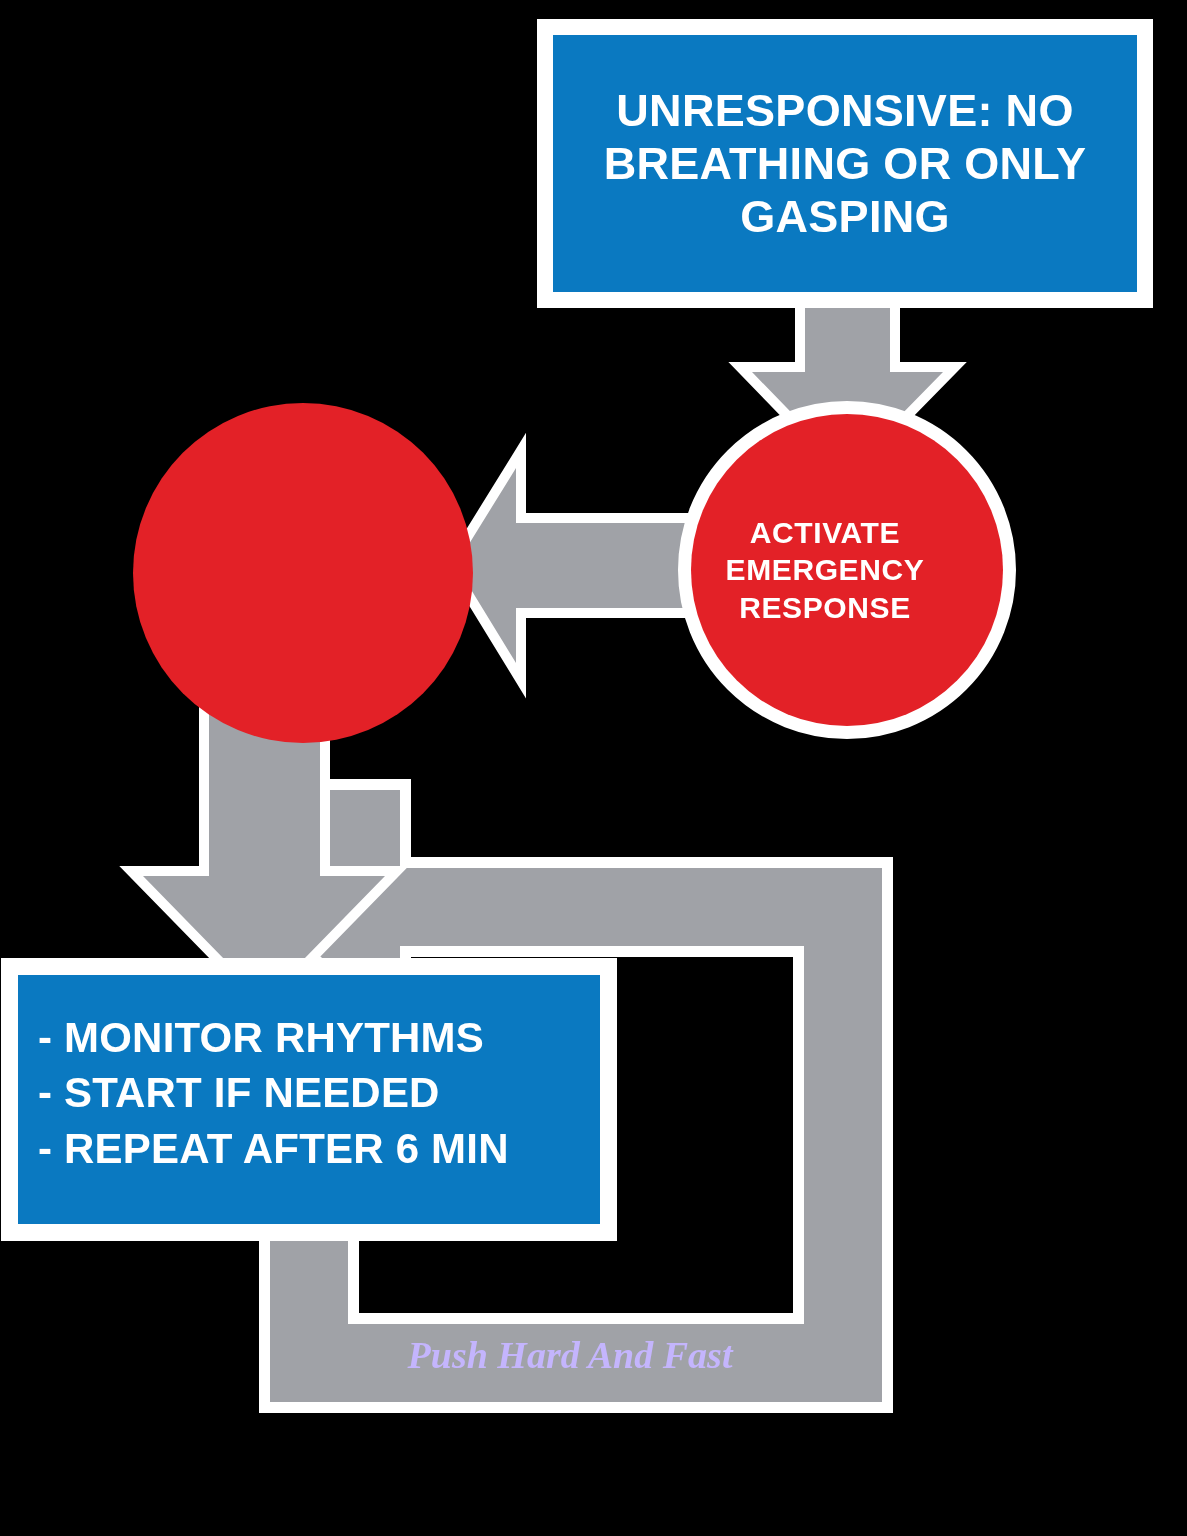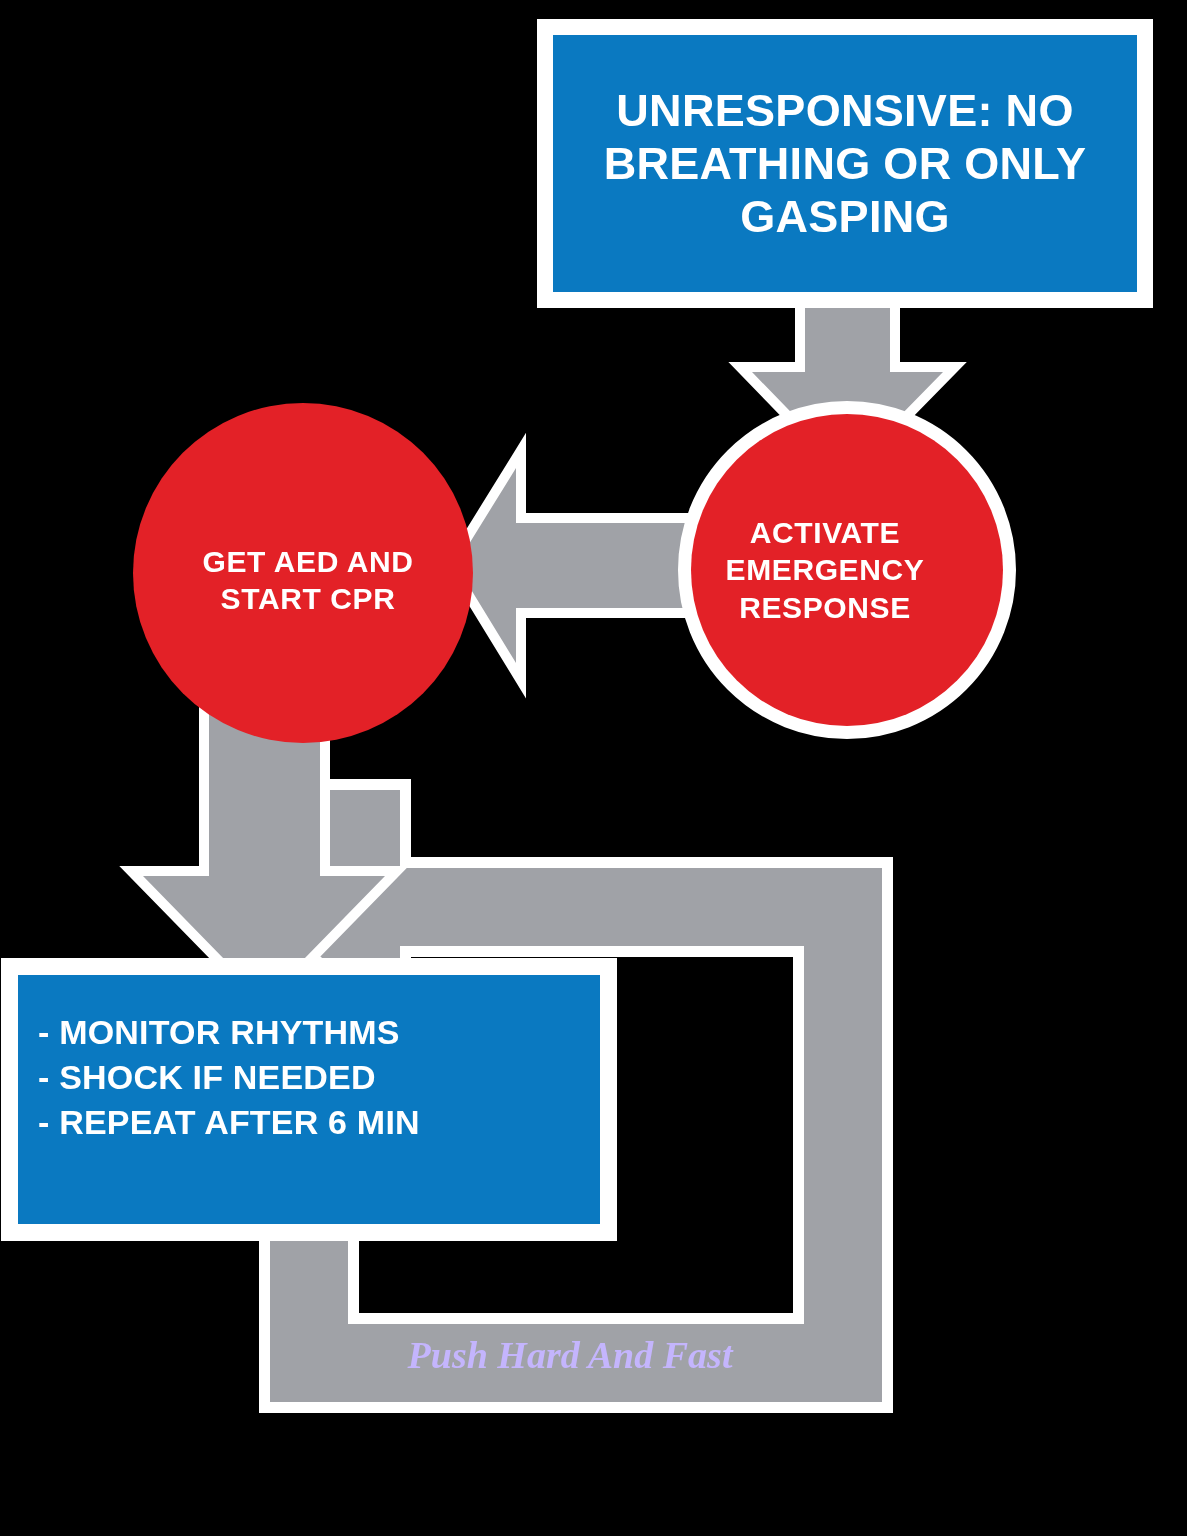--- a/index.html
+++ b/index.html
@@ -64,21 +64,21 @@
     line-height: 1.25;
     letter-spacing: 0.6px;
   }
   
   #label-bottom-box {
     left: 38px;
     top: 1010px;
     width: 560px;
     height: 180px;
     display: block;
-    font-size: 34px;
+    font-size: 42px;
     line-height: 1.32;
     text-align: left;
     letter-spacing: 0.2px;
   }
   #label-bottom-box .line { white-space: nowrap; }
   
   #label-loop-caption {
     left: 300px;
     top: 1325px;
     width: 540px;
@@ -190,23 +190,22 @@
     <circle cx="303" cy="573" r="170" fill="#E32127" stroke="none"></circle>
 
     <rect x="545" y="27" width="600" height="273" fill="none" stroke="#FFFFFF" stroke-width="16"></rect>
     <rect x="553" y="35" width="584" height="257" fill="#0A79C1" stroke="none"></rect>
   </svg>
 
   <div class="node-label" id="label-top-box">UNRESPONSIVE: NO BREATHING OR ONLY GASPING</div>
 
   <div class="node-label" id="label-right-circle">ACTIVATE EMERGENCY RESPONSE</div>
 
-  <div class="node-label" id="label-left-circle">GET AED AND START CPR</div>
 
   <div class="node-label" id="label-bottom-box">
     <div class="line">- MONITOR RHYTHMS</div>
-    <div class="line">- SHOCK IF NEEDED</div>
+    <div class="line">- START IF NEEDED</div>
     <div class="line">- REPEAT AFTER 6 MIN</div>
   </div>
 
   <div class="node-label" id="label-loop-caption">Push Hard And Fast</div>
 
 </div>
 
 </body></html>

